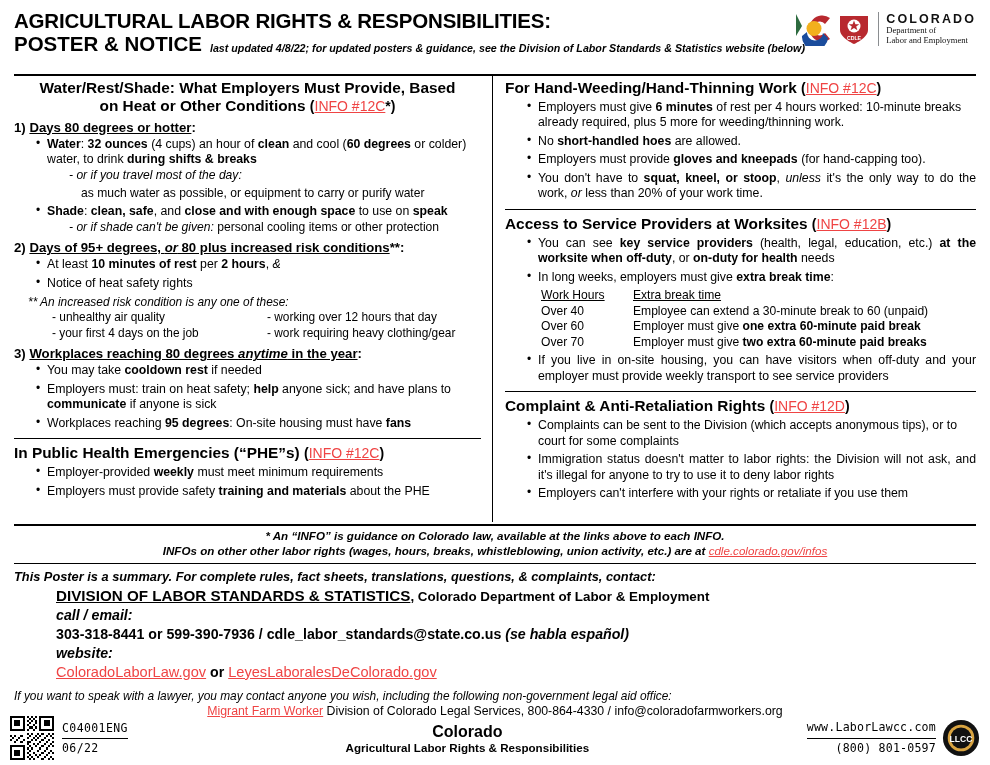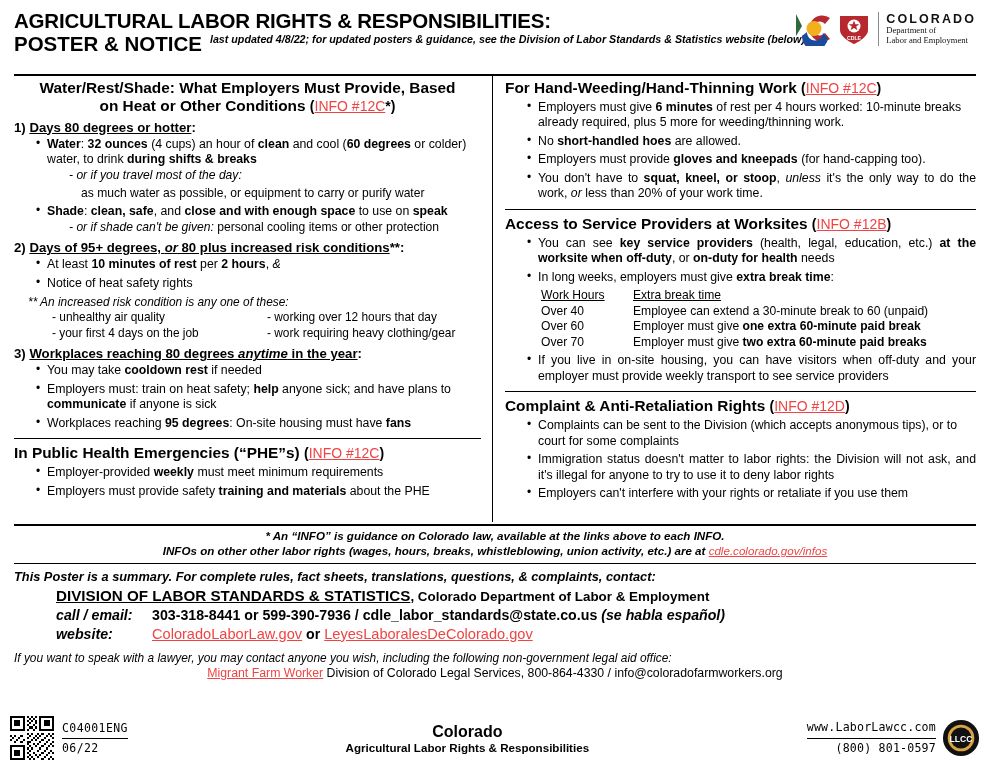--- a/index.html
+++ b/index.html
@@ -16,21 +16,21 @@
   }
   .page { position: relative; width: 990px; height: 765px; padding: 6px 14px 16px 14px; }
 
   
   .header { position: relative; height: 62px; }
   .title-block { width: 660px; }
   .main-title {
     font-size: 20.5px; font-weight: bold; letter-spacing: -0.2px;
     line-height: 1.12; margin: 4px 0 0 0; white-space: nowrap;
   }
-  .title-line2row { display: flex; gap: 8px; }
+  .title-line2row { display: flex; align-items: flex-end; gap: 8px; }
   .title-line2 { font-size: 20.5px; font-weight: bold; line-height: 1.12; white-space: nowrap;}
   .subtitle {
     font-size: 10.7px; font-style: italic; font-weight: bold;
     padding-bottom: 2px; white-space: nowrap;
   }
   .logo {
     position: absolute; right: 0; top: 2px;
     display: flex; align-items: center; gap: 7px;
   }
   .logo-marks { display: flex; align-items: center; gap: 1px; }
@@ -96,21 +96,21 @@
     text-align: center; font-size: 11.6px; font-style: italic;
     font-weight: bold; line-height: 1.32;
   }
   .hr-band { border: none; border-top: 1.6px solid #000; margin: 4px 0 5px 0; }
 
   .contact-intro { font-size: 12.8px; font-style: italic; font-weight: bold; margin: 0 0 3px 0; }
   .contact-block { margin-left: 42px; }
   .contact-div { font-size: 15.2px; line-height: 1.2; margin-bottom: 1px;}
   .contact-div u { font-weight: bold; }
   .contact-div .after { font-weight: bold; }
-  .contact-row { font-size: 14.2px; line-height: 1.34; font-weight: bold; display: flex; }
+  .contact-row { font-size: 14.2px; line-height: 1.34; font-weight: bold; display: flex; flex-direction: column; }
   .contact-lbl { font-style: italic; width: 96px; display: inline-block; font-weight: bold; }
   .contact-row a { font-size: 14.6px; }
   .esp { font-style: italic; }
 
   .lawyer { margin-top: 7px; }
   .lawyer-l1 { font-size: 11.9px; font-style: italic; }
   .lawyer-l2 { font-size: 12.3px; text-align: center; margin-top: 1px; }
 
   
   .footer {

